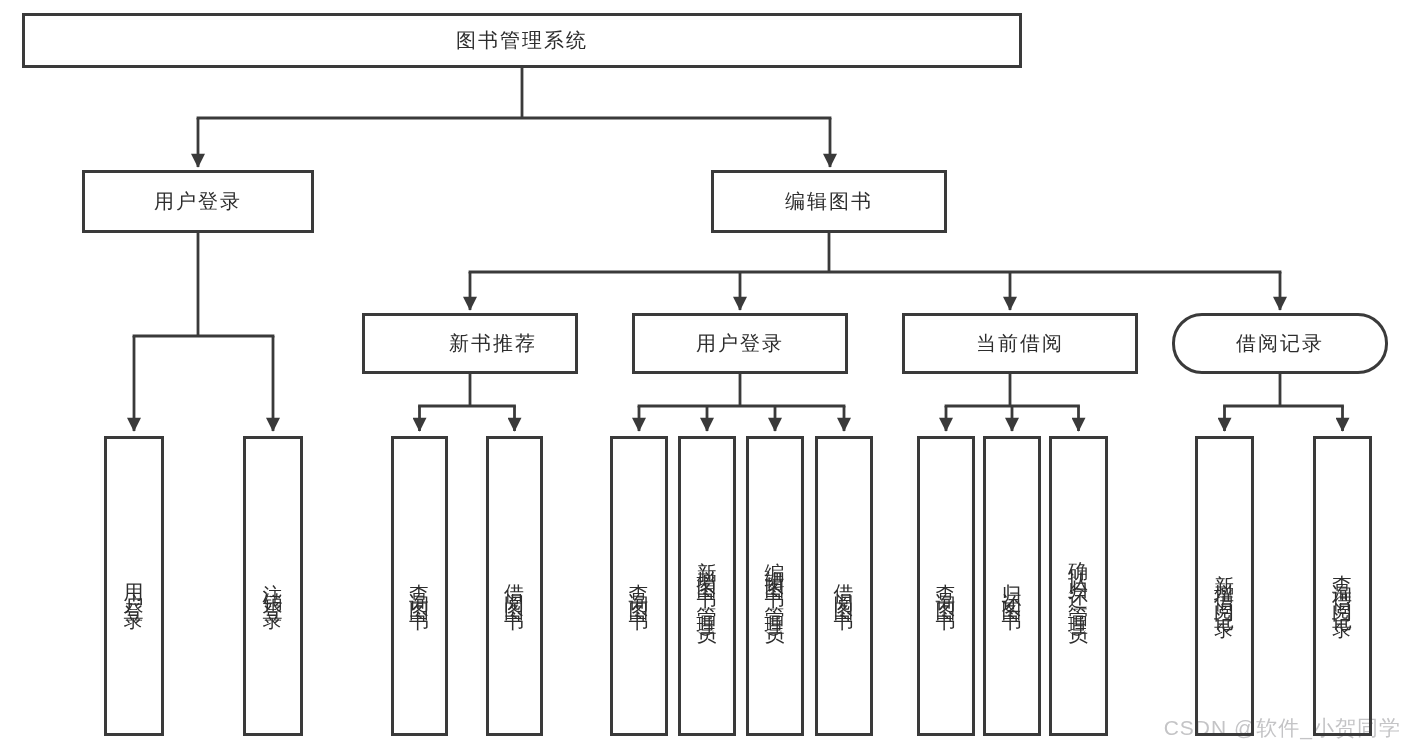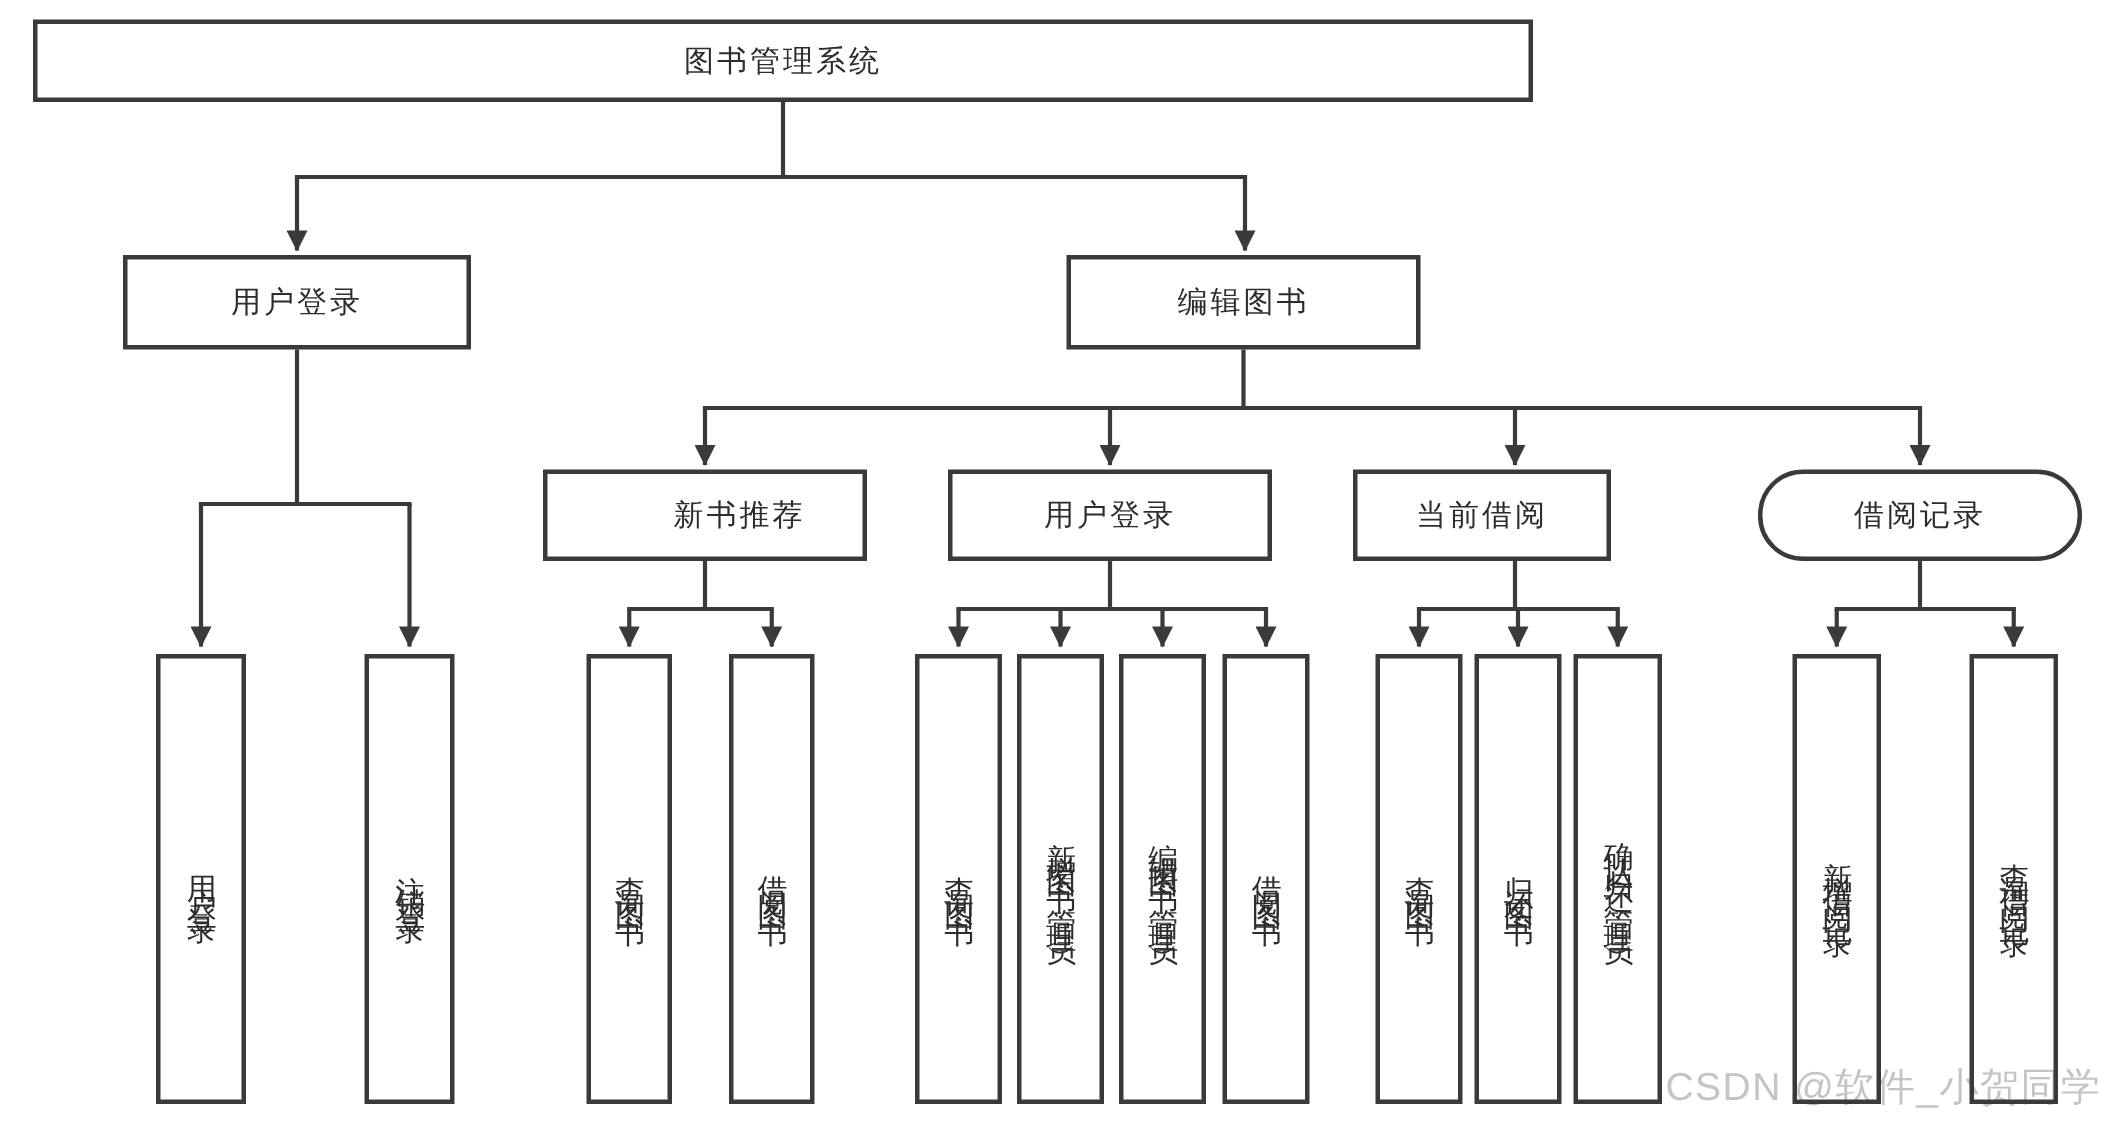--- a/index.html
+++ b/index.html
@@ -38,33 +38,33 @@
     font-size:20px;
     line-height:1;
     letter-spacing:9px;
     white-space:nowrap;
   }
   #watermark{
     position:absolute;
     right:4px;
     bottom:5px;
     z-index:1;
-    font-size:26px;
+    font-size:21px;
     letter-spacing:1px;
     color:#c4c4c6;
     white-space:nowrap;
     margin-left:23px;
   }
   
   #n-root        {left:22px;  top:13px;  width:1000px; height:55px;}
   #n-user-login  {left:82px;  top:170px; width:232px;  height:63px;}
   #n-book-mgmt   {left:711px; top:170px; width:236px;  height:63px;}
   #n-new-book    {left:362px; top:313px; width:216px;  height:61px;padding-left:46px;}
   #n-book-borrow {left:632px; top:313px; width:216px;  height:61px;}
-  #n-cur-borrow  {left:902px; top:313px; width:172px;  height:61px;}
+  #n-cur-borrow  {left:902px; top:313px; width:236px;  height:61px;}
   #n-borrow-rec  {left:1172px;top:313px; width:216px;  height:61px;border-radius:30px;}
   #l-user-login  {left:104px; top:436px; width:60px; height:300px;}
   #l-logout      {left:243px; top:436px; width:60px; height:300px;}
   #l-query1      {left:391px; top:436px; width:57px; height:300px;}
   #l-borrow1     {left:486px; top:436px; width:57px; height:300px;}
   #l-query2      {left:610px; top:436px; width:58px; height:300px;}
   #l-add-book    {left:678px; top:436px; width:58px; height:300px;}
   #l-edit-book   {left:746px; top:436px; width:58px; height:300px;}
   #l-borrow2     {left:815px; top:436px; width:58px; height:300px;}
   #l-query3      {left:917px; top:436px; width:58px; height:300px;}

